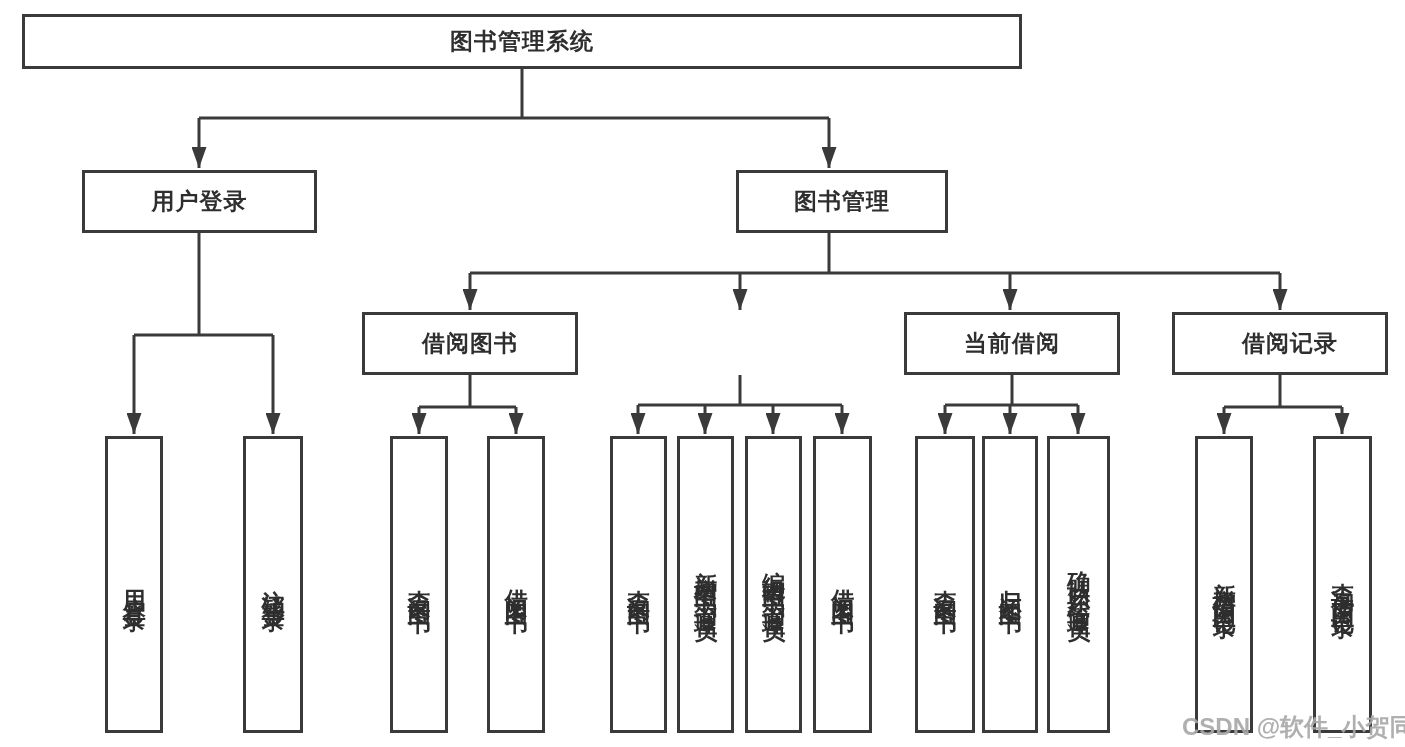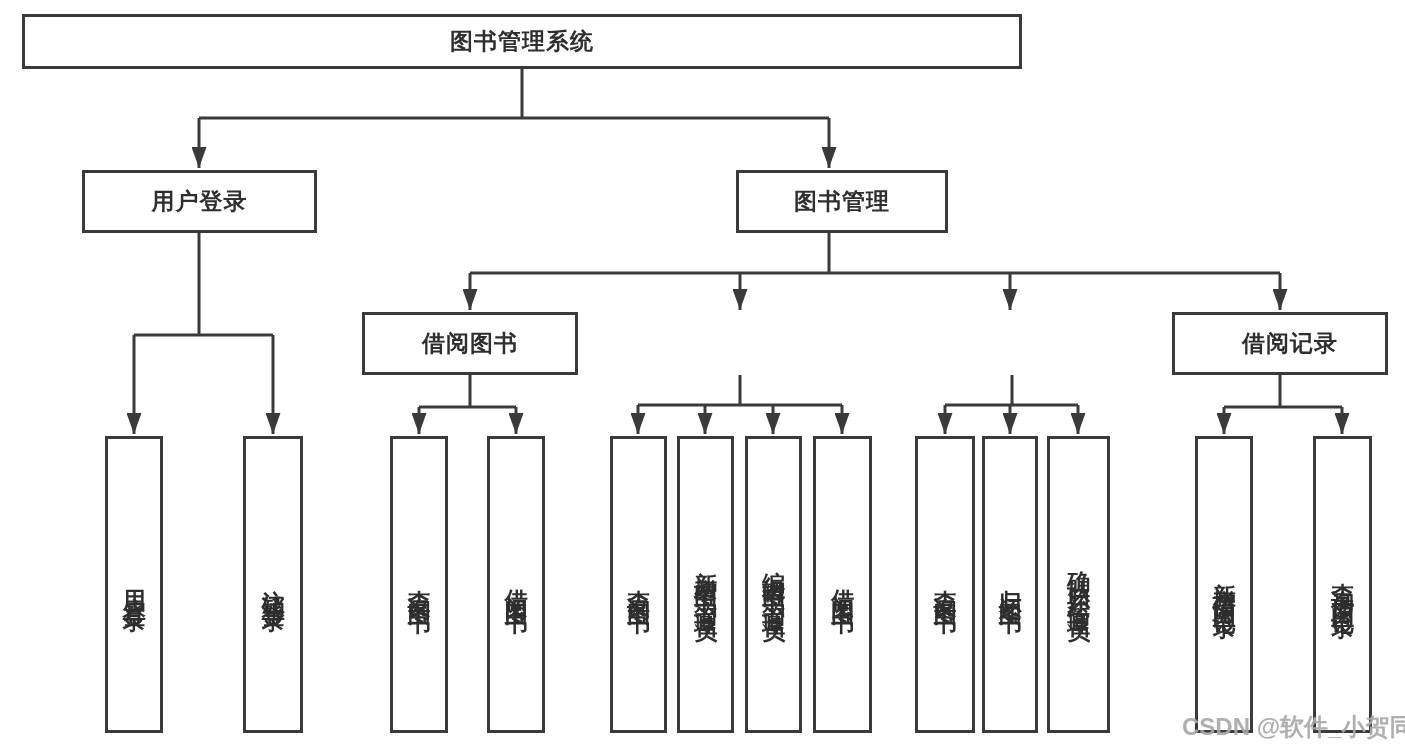--- a/index.html
+++ b/index.html
@@ -91,20 +91,23 @@
   <div class="hbox" style="left:82px;top:170px;width:235px;height:63px;">
     <span>用户登录</span>
   </div>
   <div class="hbox" style="left:736px;top:170px;width:212px;height:63px;">
     <span>图书管理</span>
   </div>
 
   <div class="hbox" style="left:362px;top:312px;width:216px;height:63px;">
     <span>借阅图书</span>
   </div>
+  <div class="hbox" style="left:904px;top:312px;width:216px;height:63px;">
+    <span>当前借阅</span>
+  </div>
   <div class="hbox" style="left:1172px;top:312px;width:216px;height:63px;padding-left:20px;">
     <span>借阅记录</span>
   </div>
 
   <div class="vbox" style="left:105px;">
     <span class="vtext">用户登录</span>
   </div>
   <div class="vbox" style="left:243px;width:60px;">
     <span class="vtext">注销登录</span>
   </div>

